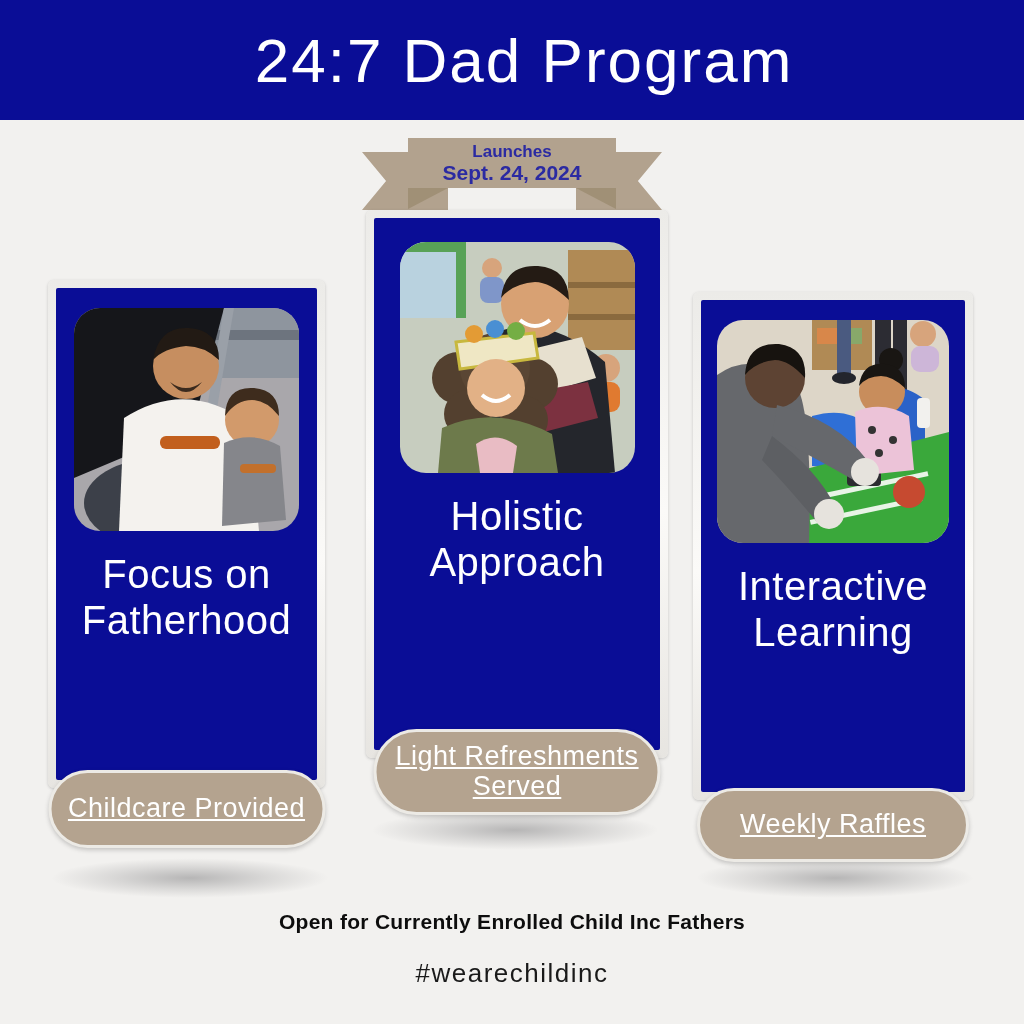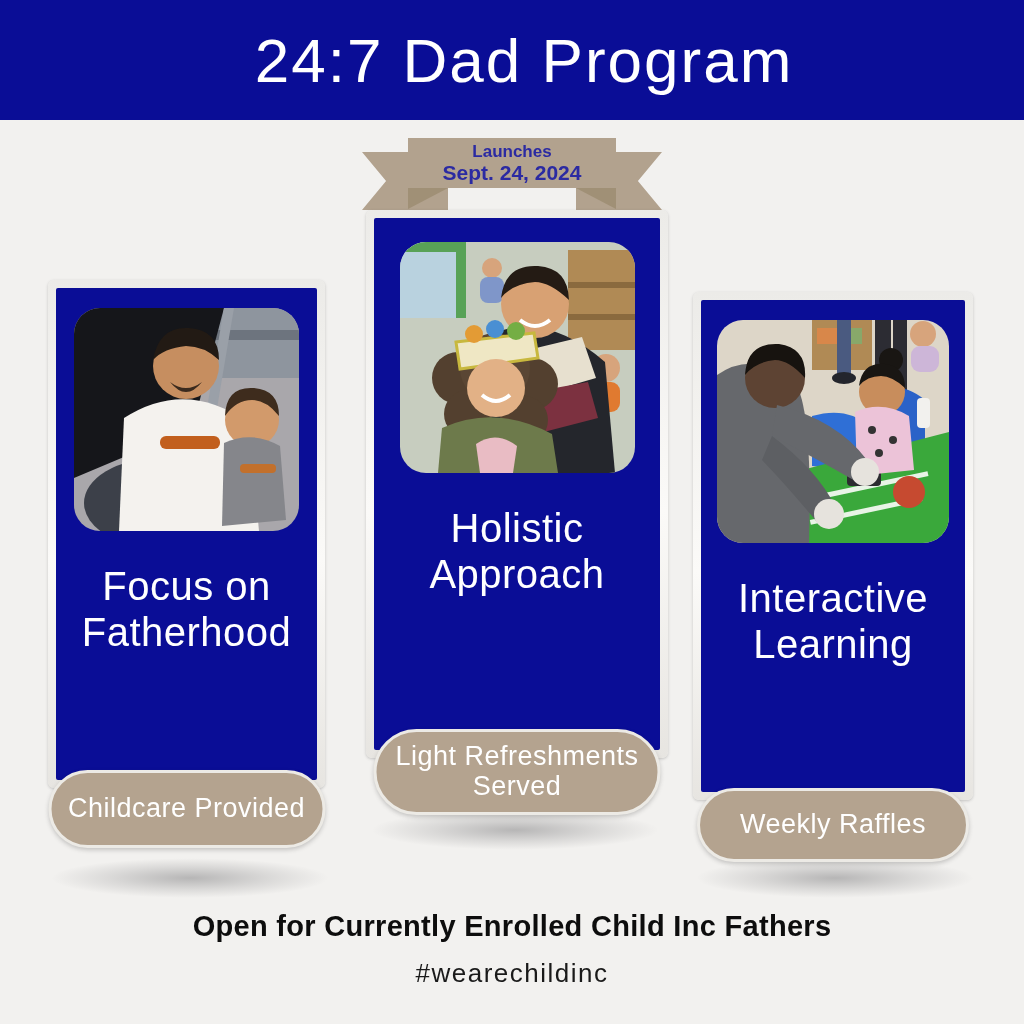--- a/index.html
+++ b/index.html
@@ -51,48 +51,49 @@
   .card-center { left:366px; top:210px; width:302px; height:548px; }
   .card-right  { left:693px; top:292px; width:280px; height:508px; }
 
   .photo { border-radius:26px; overflow:hidden; flex:none; }
   .card-left  .photo { margin-top:20px; width:225px; height:223px; }
   .card-center .photo{ margin-top:24px; width:235px; height:231px; }
   .card-right .photo { margin-top:20px; width:232px; height:223px; }
   .photo svg { display:block; width:100%; height:100%; }
 
   .caption {
-    margin-top:32px; width:250px; text-align:center;
+    margin-top:20px; width:250px; text-align:center;
     color:#ffffff; font-size:40px; font-weight:400; line-height:1.16;
     letter-spacing:0.5px;
   }
 
   .pill {
     position:absolute; left:50%; transform:translateX(-50%); z-index:5;
     background:#b4a38f; border:3px solid #eceae5; border-radius:60px;
     display:flex; align-items:center; justify-content:center; text-align:center;
     color:#ffffff; font-size:27px; line-height:1.1; letter-spacing:0.5px;
     box-shadow:0 2px 4px rgba(60,60,60,0.25);
+    text-decoration:underline;
   }
   .card-left  .pill { width:277px; height:78px; bottom:-60px; }
   .card-center .pill{ width:287px; height:86px; bottom:-57px; }
   .card-right .pill { width:272px; height:74px; bottom:-62px; }
 
   .ground-shadow {
     position:absolute; height:40px;
     background:radial-gradient(ellipse at center, rgba(45,45,50,0.30) 0%, rgba(45,45,50,0.12) 40%, rgba(45,45,50,0) 70%);
   }
   .shadow-left   { left:50px;  top:858px; width:280px; }
   .shadow-center { left:370px; top:810px; width:290px; }
   .shadow-right  { left:695px; top:858px; width:280px; }
 
   
   .footer-bold {
     position:absolute; top:910px; left:0; width:1024px; text-align:center;
-    color:#0d0d0d; font-size:29px; font-weight:bold; letter-spacing:0.3px;
+    color:#0d0d0d; font-size:21px; font-weight:bold; letter-spacing:0.3px;
   }
   .footer-hashtag {
     position:absolute; top:958px; left:0; width:1024px; text-align:center;
     color:#1a1a1a; font-size:26px; font-weight:400; letter-spacing:1.5px;
   }
 </style>
 </head>
 <body>
 
 <div class="poster">

